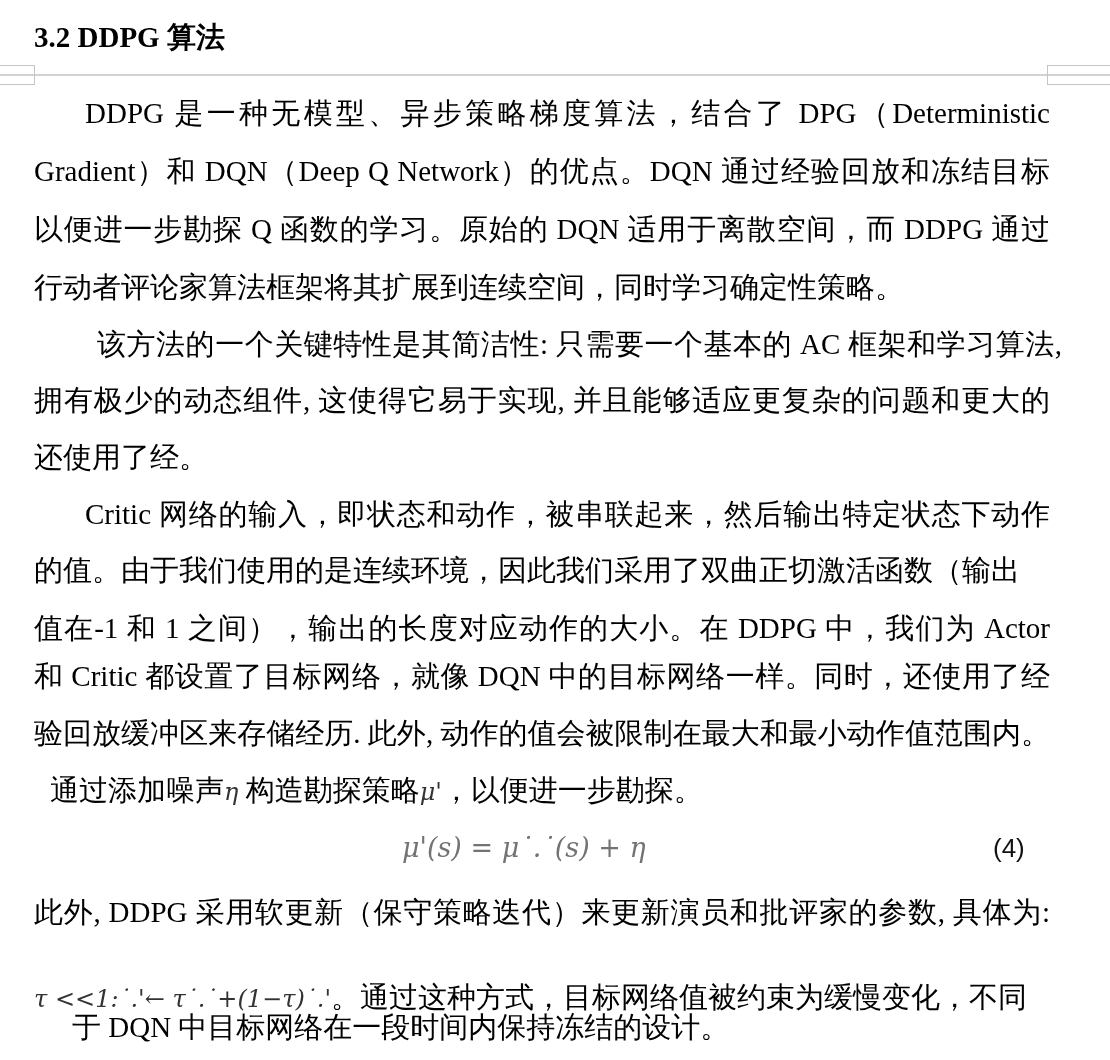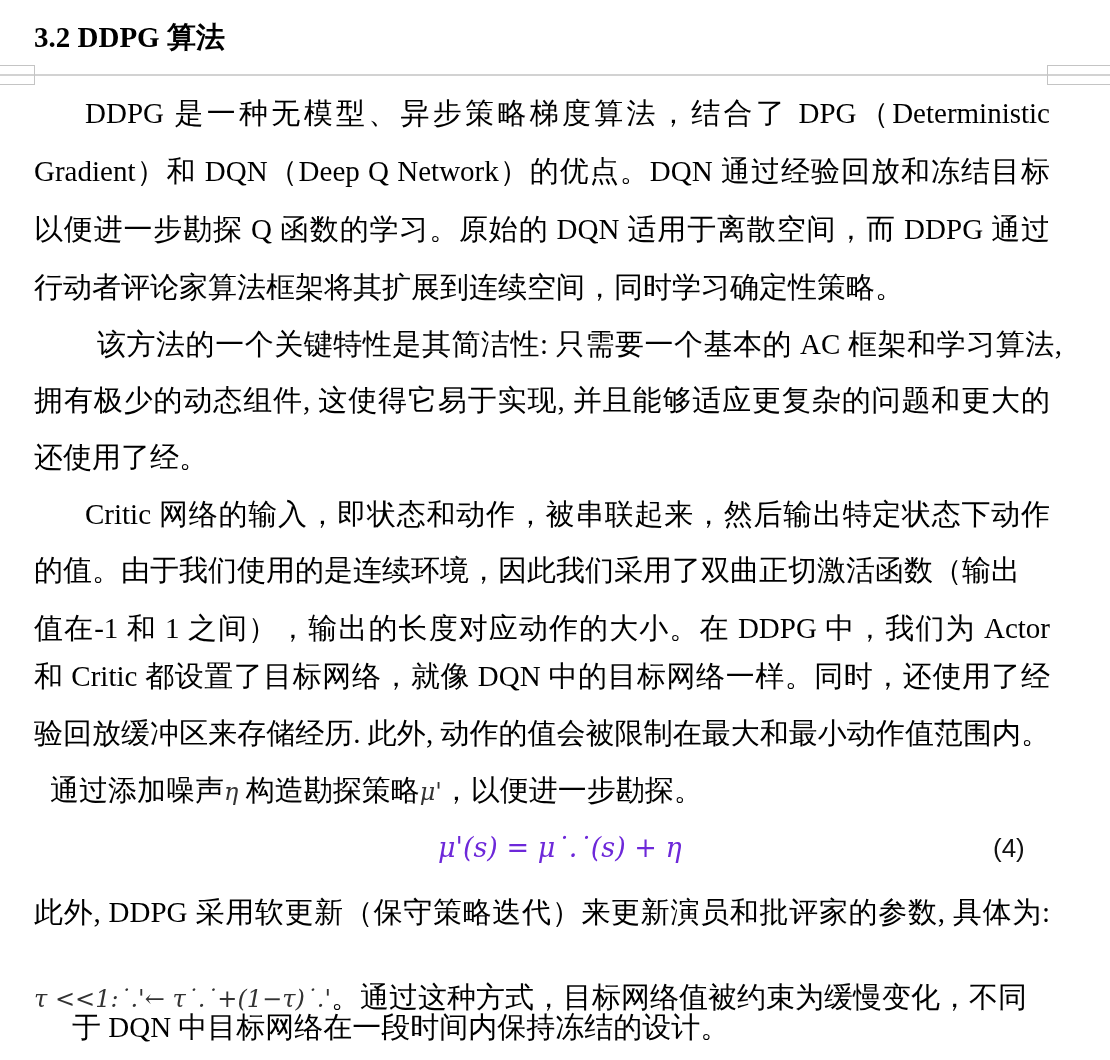--- a/index.html
+++ b/index.html
@@ -119,21 +119,21 @@
   <div class="line justify" style="top:600px;margin-top:8px;">值在-1 和 1 之间），输出的长度对应动作的大小。在 DDPG 中，我们为 Actor</div>
   <div class="line justify" style="top:656px;">和 Critic 都设置了目标网络，就像 DQN 中的目标网络一样。同时，还使用了经</div>
   <div class="line justify" style="top:713px;">验回放缓冲区来存储经历. 此外, 动作的值会被限制在最大和最小动作值范围内。</div>
   <div class="line" style="top:770px;margin-left:16px;">
     <span>通过添加噪声</span><span class="math">η</span>
     <span>构造勘探策略</span><span class="math">μ'</span><span>，以便进一步勘探。</span>
   </div>
 </div>
 
 <div class="equation">
-  <span class="math" style="font-size:27px;color:#6d28d9;margin-left:36px;">μ'(s) = μ˙.˙(s) + η</span>
+  <span class="math" style="font-size:27px;color:#737373;">μ'(s) = μ˙.˙(s) + η</span>
 </div>
 <div class="eq-number">(4)</div>
 
 <div>
   <div class="line justify" style="top:892px;">此外, DDPG 采用软更新（保守策略迭代）来更新演员和批评家的参数, 具体为:</div>
   <div class="line" style="top:949px;margin-top:28px;">
     <span class="math">τ &lt;&lt;1:˙.'← τ˙.˙+(1−τ)˙.'</span><span>。通过这种方式，目标网络值被约束为缓慢变化，不同</span>
   </div>
   <div class="line" style="top:1007px;margin-left:38px;">于 DQN 中目标网络在一段时间内保持冻结的设计。</div>
 </div>

